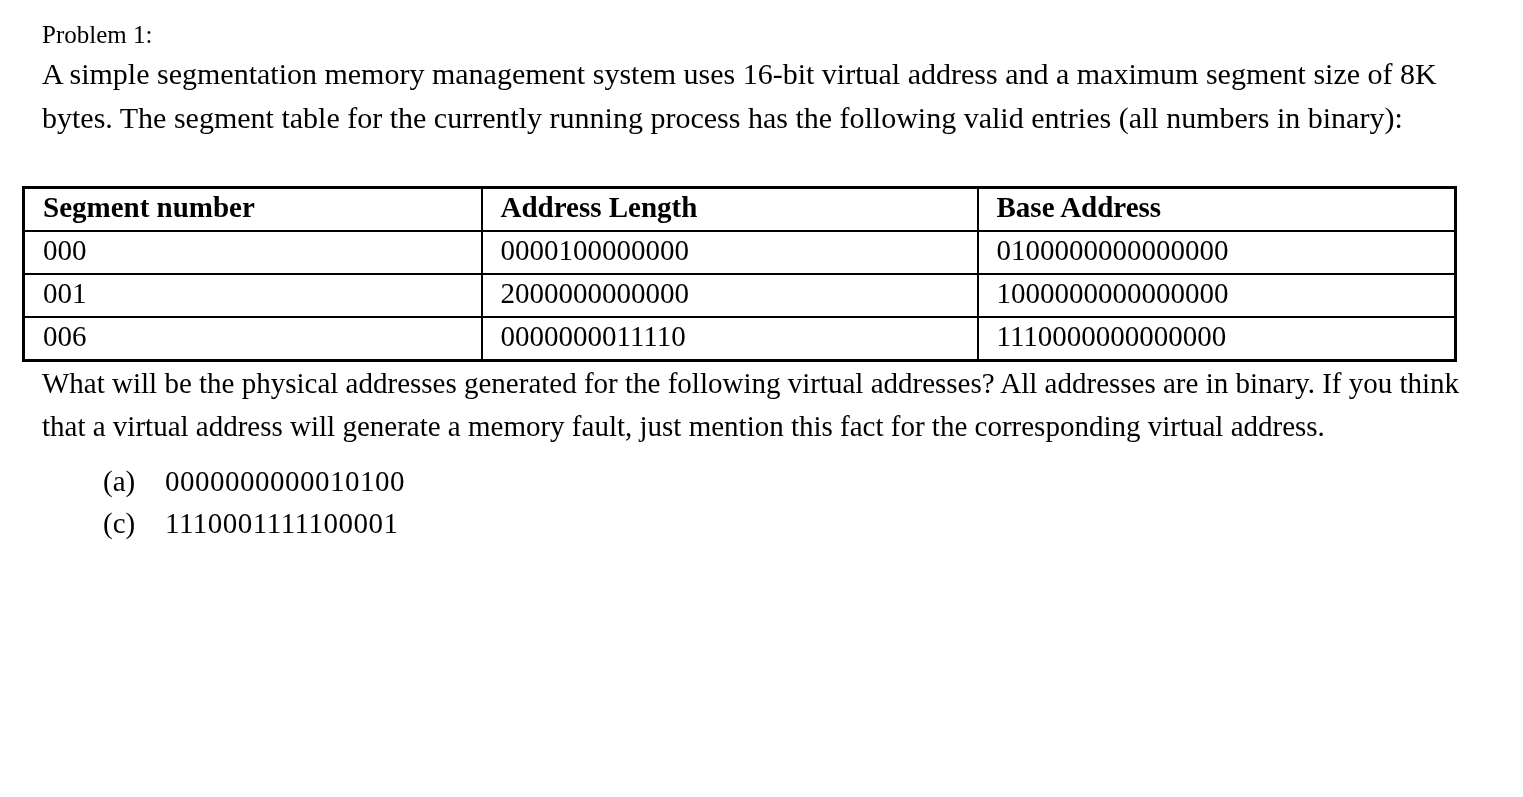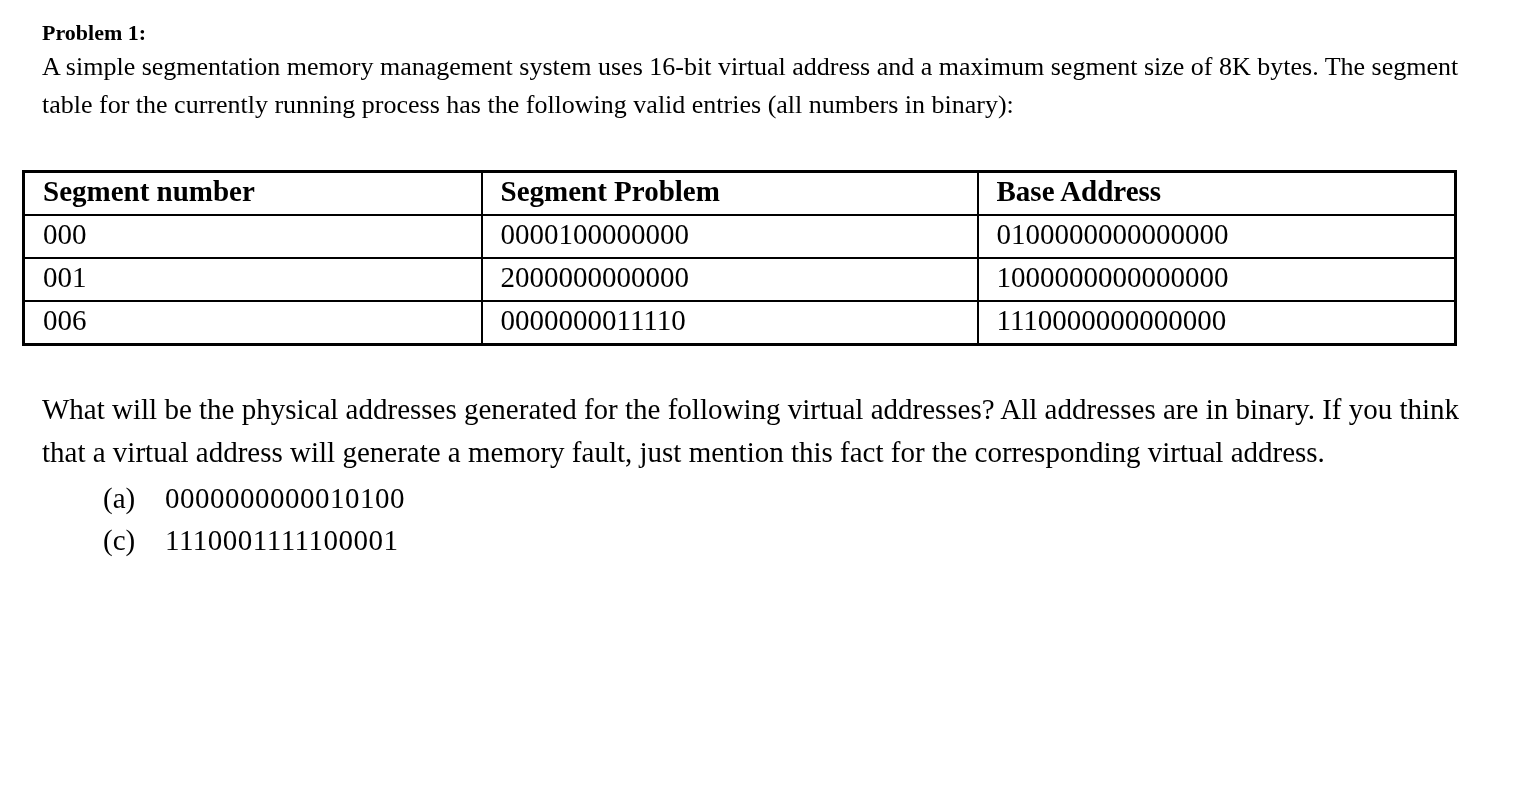--- a/index.html
+++ b/index.html
@@ -10,26 +10,26 @@
     color: #000000;
     font-family: "Liberation Serif", serif;
     overflow: hidden;
   }
   .page {
     padding: 18px 40px 0 42px;
     width: 100%;
     height: 100%;
   }
   .heading {
-    font-size: 22px;
-    font-weight: bold;
+    font-size: 25px;
+    font-weight: normal;
     line-height: 1.35;
   }
   .intro {
-    font-size: 26px;
+    font-size: 30px;
     line-height: 1.47;
     max-width: 1420px;
   }
   table.seg-table {
     border-collapse: collapse;
     margin: 46px 0 0 -20px; 
     width: 1432px;
     table-layout: fixed;
   }
   table.seg-table th, table.seg-table td {
@@ -43,27 +43,26 @@
   table.seg-table {
     border: 3px solid #000000;
   }
   table.seg-table th {
     font-weight: bold;
   }
   col.c1 { width: 458px; }
   col.c2 { width: 496px; }
   col.c3 { width: 478px; }
   .question {
-    margin-top: 42px;
     font-size: 29px;
     line-height: 1.47;
     max-width: 1420px;
   }
   .va-list {
-    margin-top: 4px;
+    margin-top: 13px;
   }
   .va-item {
     font-size: 29px;
     line-height: 1.45;
     padding-left: 61px;
   }
   .va-item .va-label {
     display: inline-block;
     min-width: 62px;
   }
@@ -82,21 +81,21 @@
 
   <table class="seg-table">
     <colgroup>
       <col class="c1">
         <col class="c2">
         <col class="c3">
     </colgroup>
     <thead>
       <tr>
         <th>Segment number</th>
-        <th>Segment Problem</th>
+        <th>Address Length</th>
         <th>Base Address</th>
       </tr>
     </thead>
     <tbody>
       <tr>
         <td>000</td>
         <td>0000100000000</td>
         <td>0100000000000000</td>
       </tr>
       <tr>

